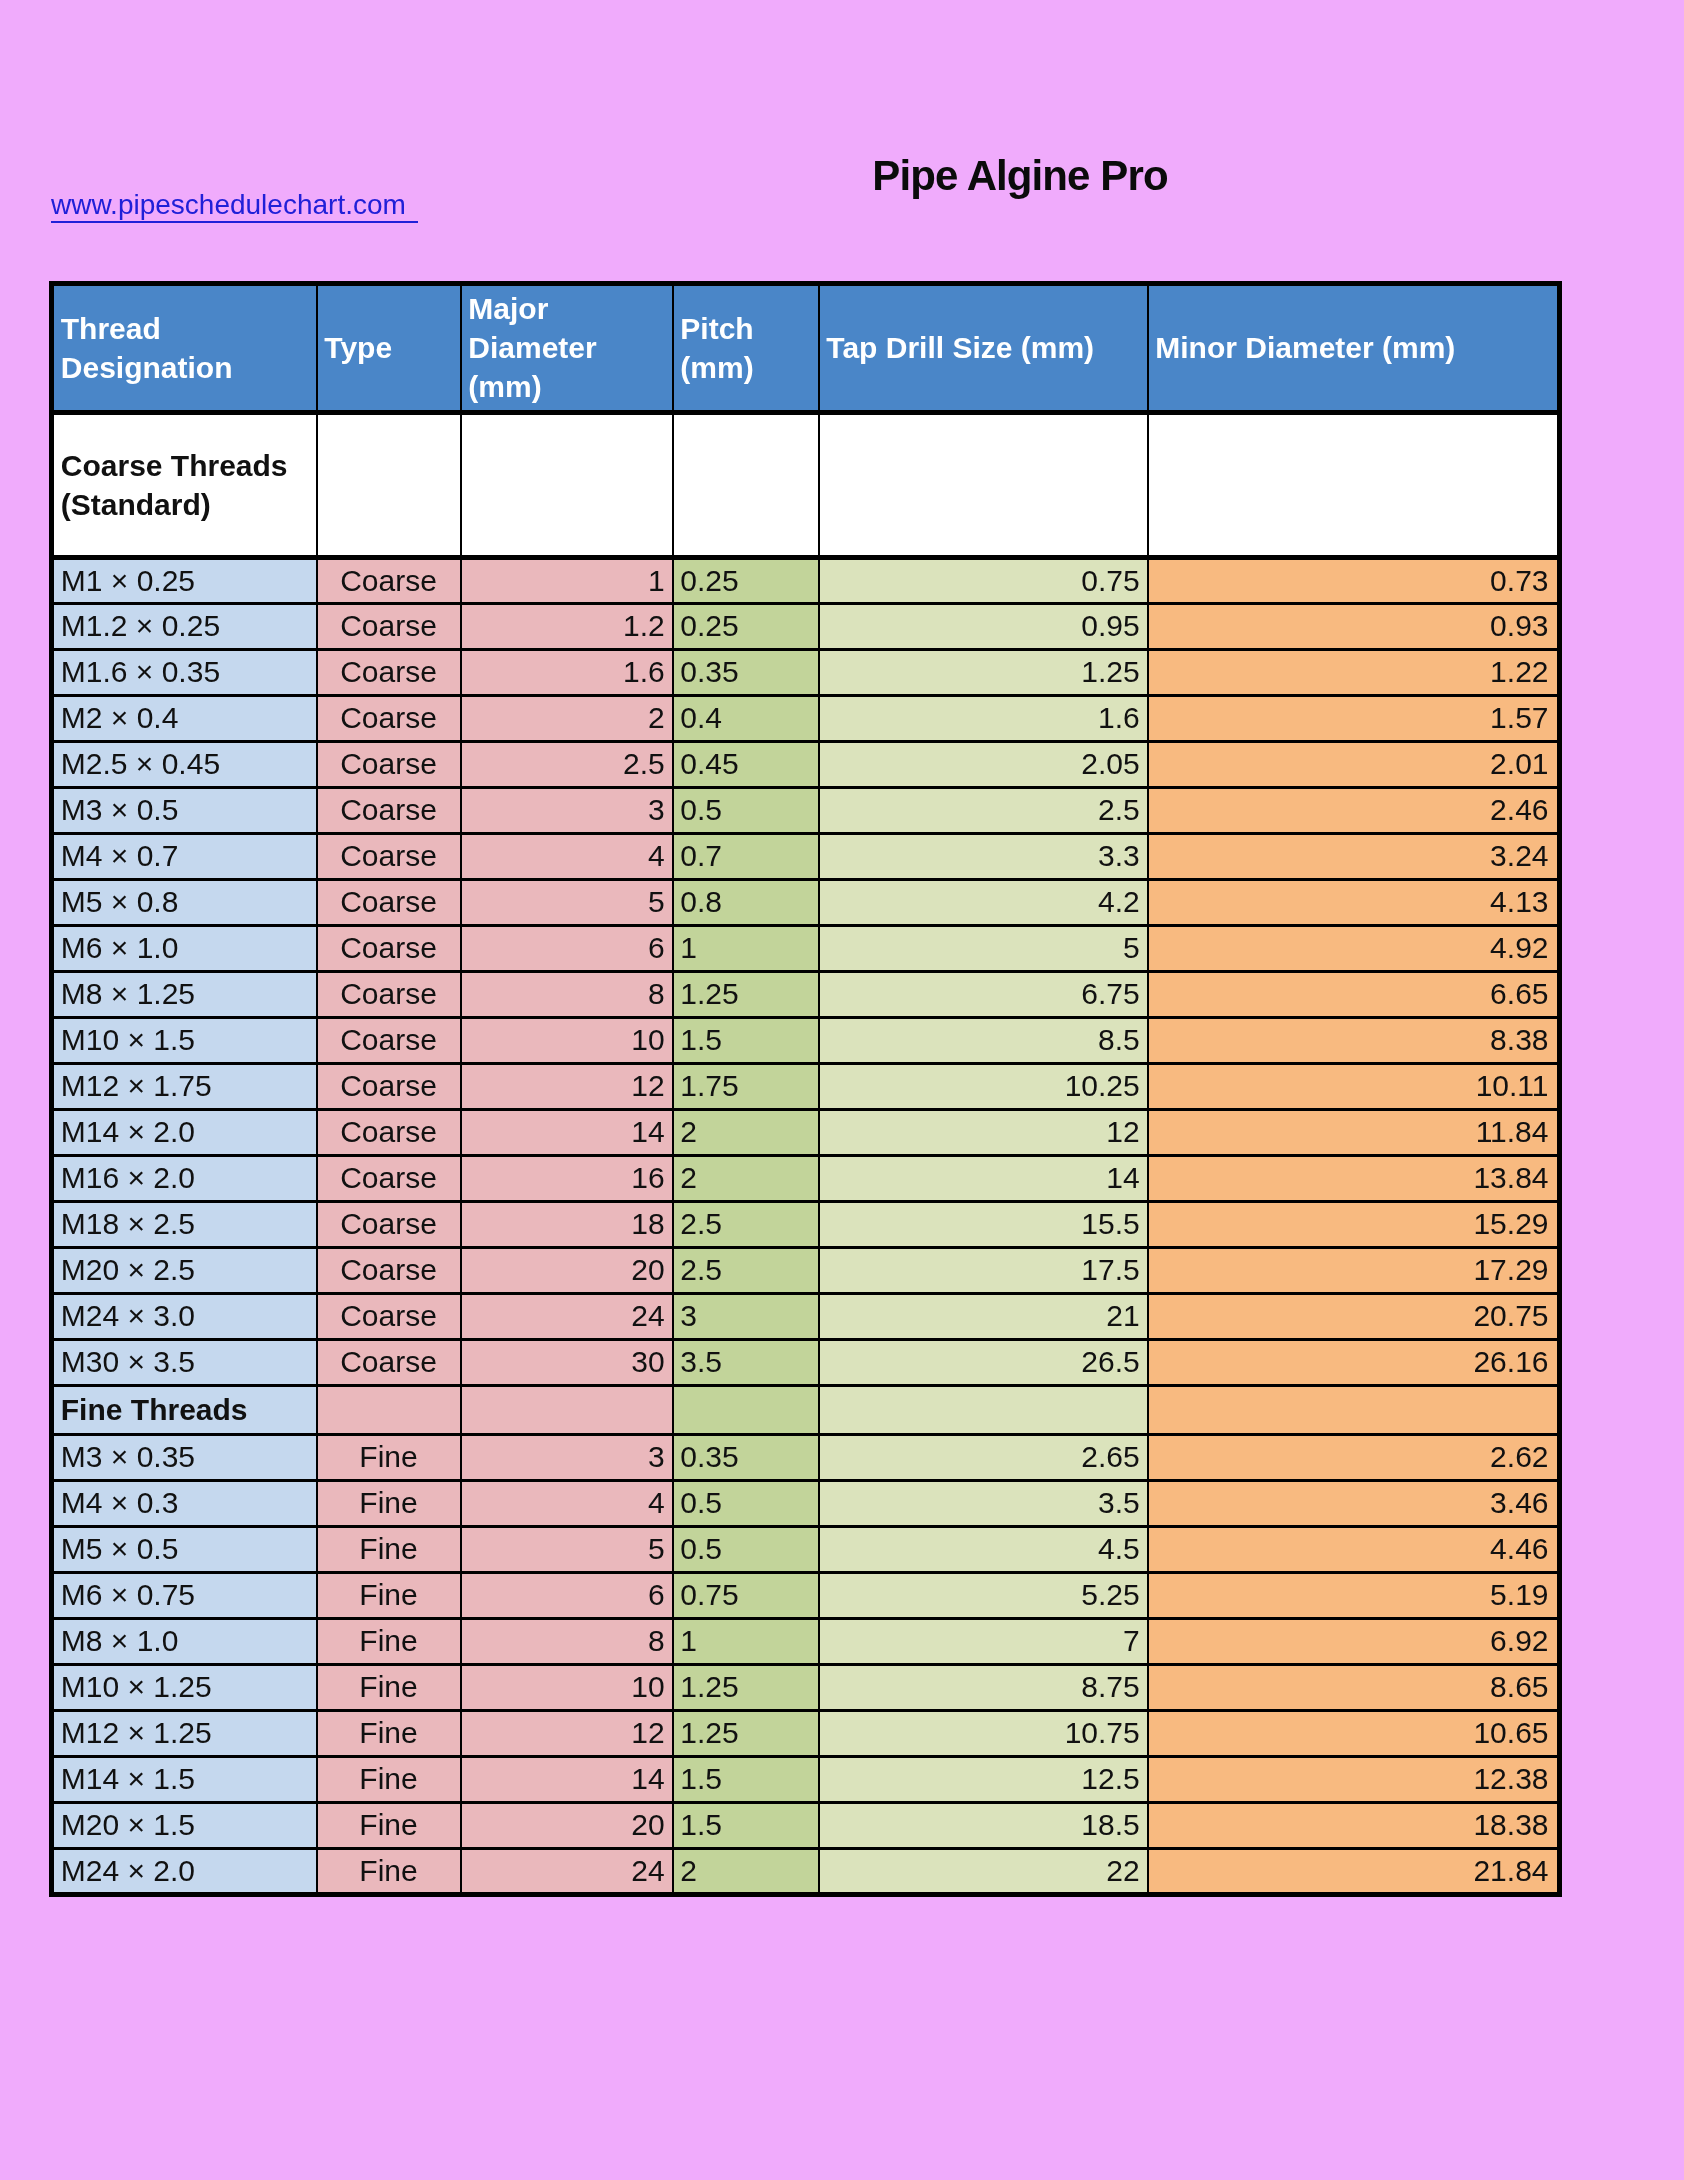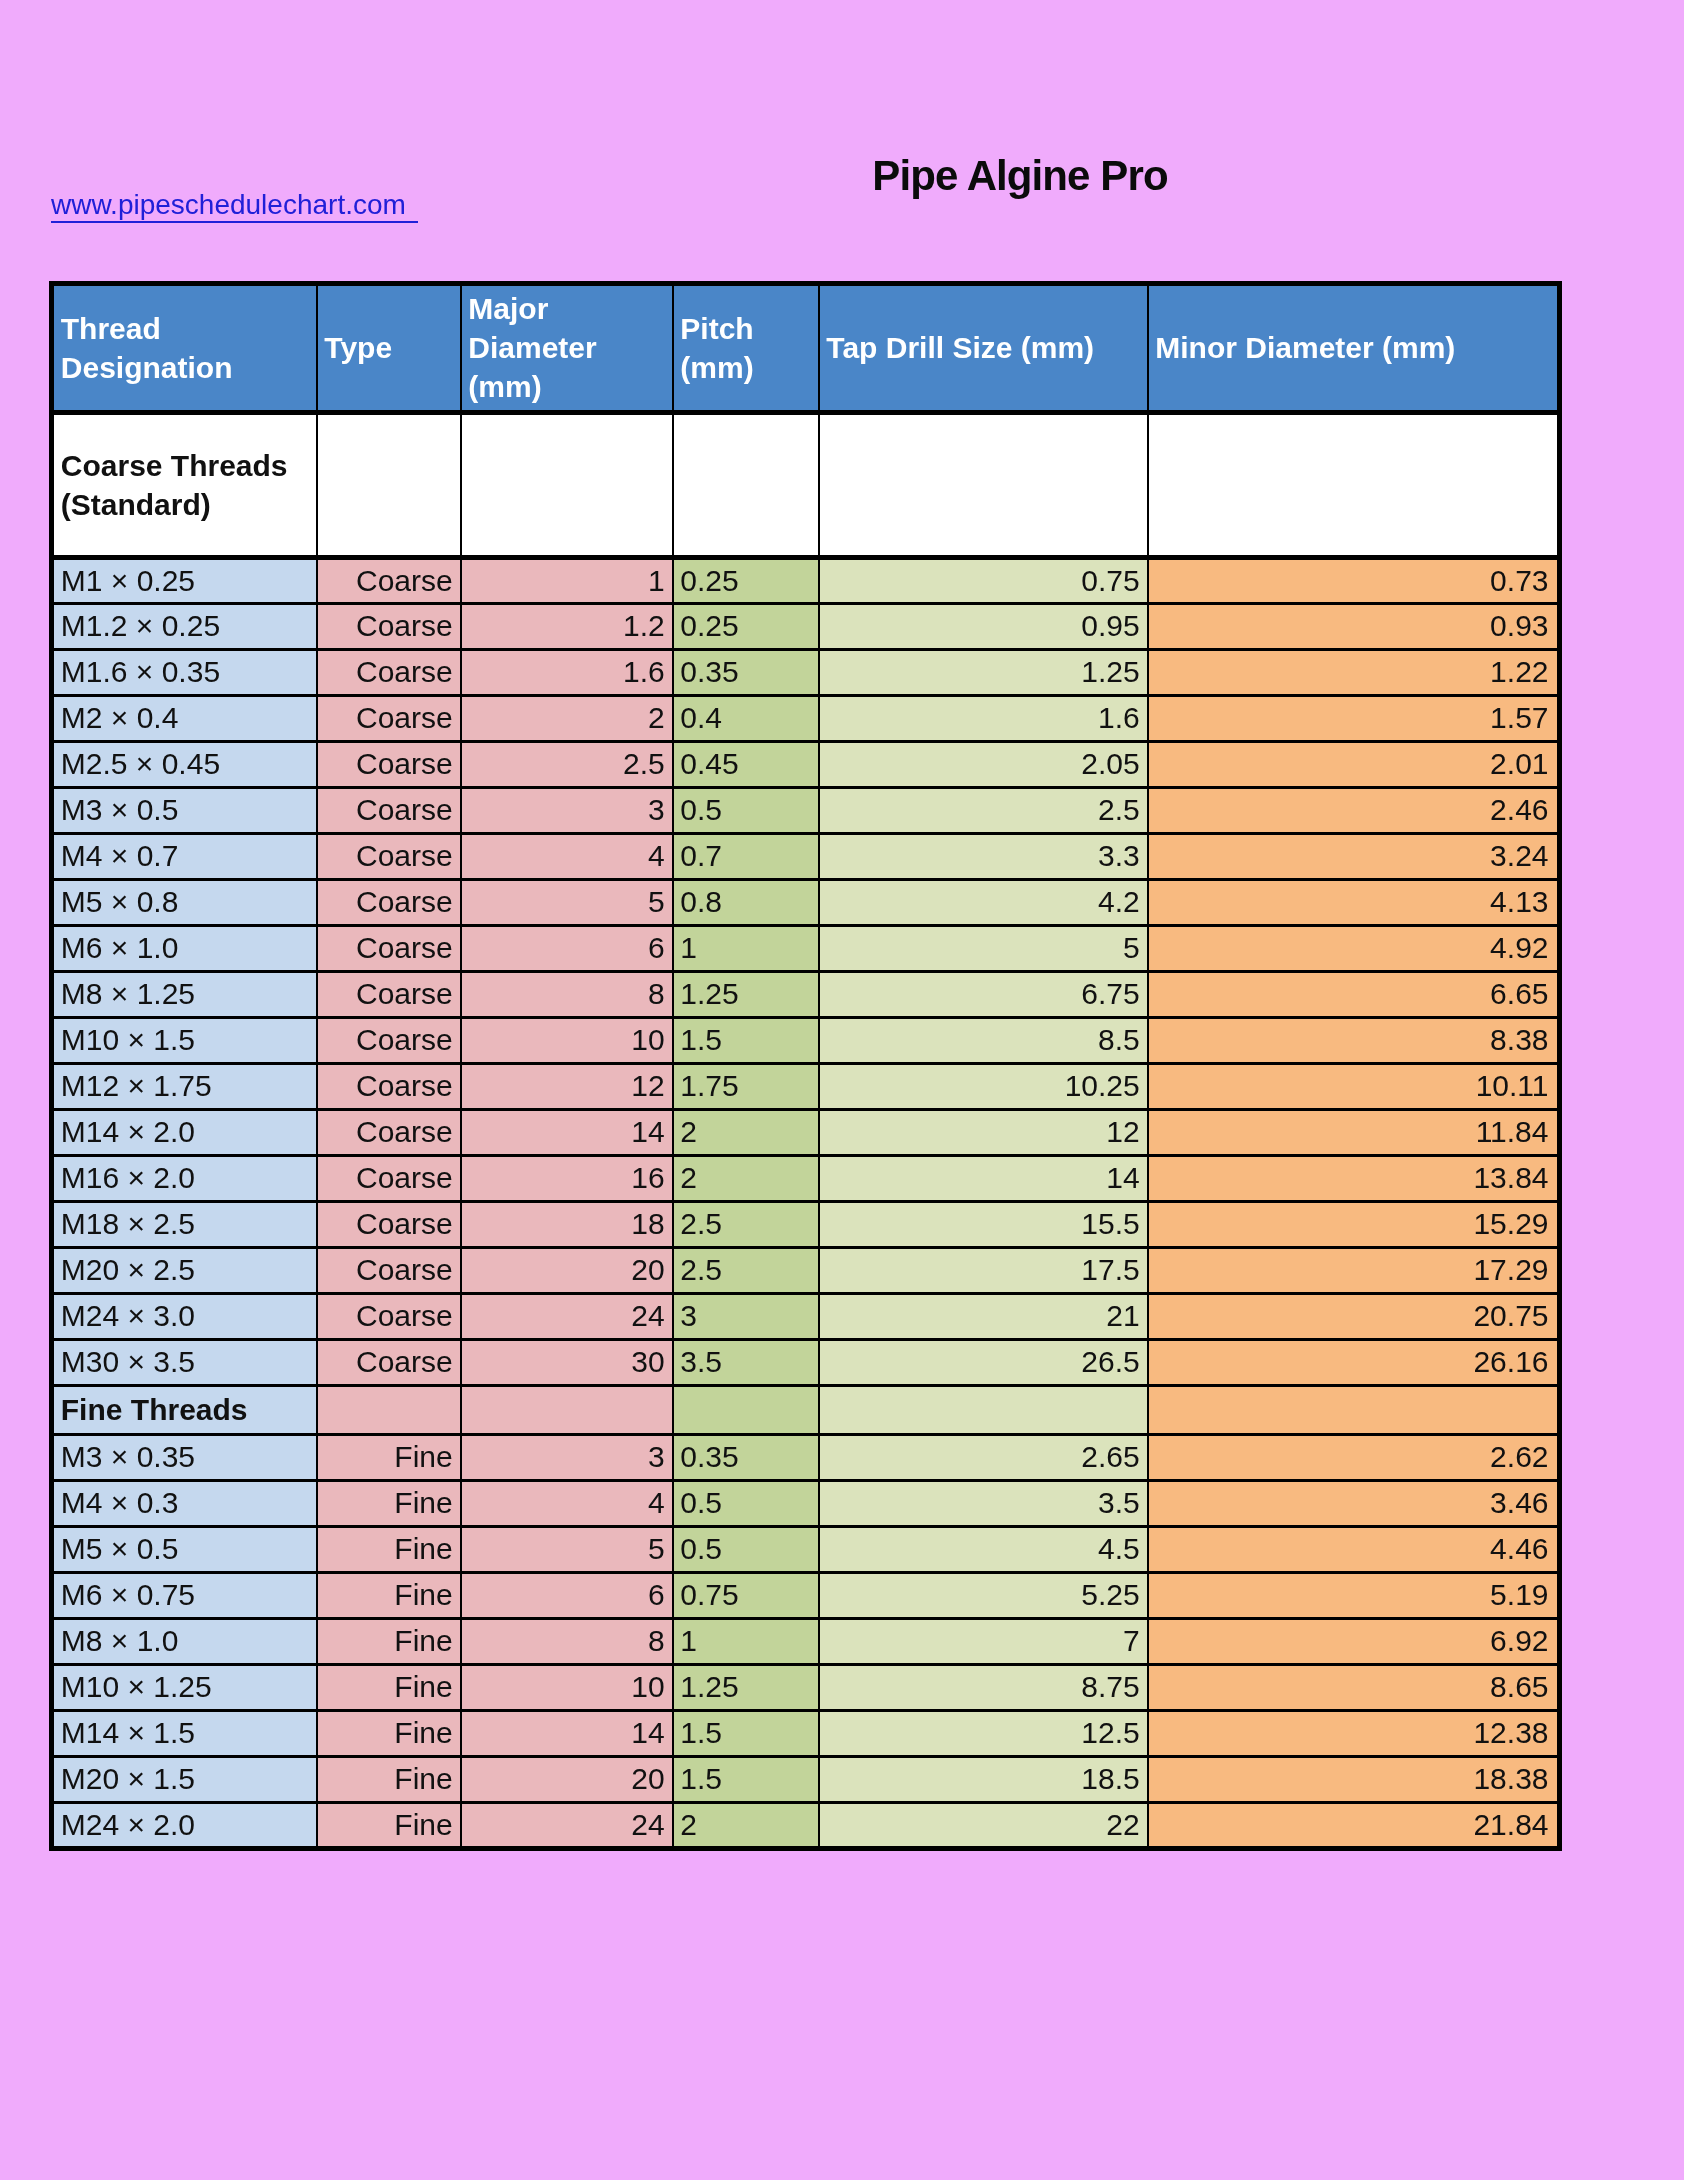--- a/index.html
+++ b/index.html
@@ -70,21 +70,21 @@
     padding: 3.4px 6.8px;
     line-height: 1.3;
     border-bottom: 5.1px solid var(--border-black, #000);
   }
   tr.data-row { height: 46px; }
   tr.section-plain { height: 145px; }
   tr.section-colored { height: 49px; }
 
   
   .c0 { background: var(--thread-col-bg, #c5d8ee); text-align: left;  padding: 0 6.8px;  }
-  .c1 { background: var(--type-col-bg,   #eab8bc); text-align: right;  padding: 0 6.8px;  }
+  .c1 { background: var(--type-col-bg,   #eab8bc); text-align: center;  padding: 0 6.8px;  }
   .c2 { background: var(--type-col-bg,   #eab8bc); text-align: right; padding: 0 6.8px;  }
   .c3 { background: var(--pitch-col-bg,  #c2d49a); text-align: left; padding: 0 6.8px;  }
   .c4 { background: var(--tapdrill-col-bg, #dbe3bc); text-align: right; padding: 0 6.8px; }
   .c5 { background: var(--minor-col-bg,  #f8ba80); text-align: right; padding: 0 8.5px; }
 
   tr.section-plain td {
     background: #ffffff;
     vertical-align: middle;
     border-bottom: 5.1px solid var(--border-black, #000);
   }
@@ -326,20 +326,28 @@
           </tr>
           <tr class="data-row">
             <td class="c0">M10 × 1.25</td>
             <td class="c1">Fine</td>
             <td class="c2">10</td>
             <td class="c3">1.25</td>
             <td class="c4">8.75</td>
             <td class="c5">8.65</td>
           </tr>
           <tr class="data-row">
+            <td class="c0">M12 × 1.25</td>
+            <td class="c1">Fine</td>
+            <td class="c2">12</td>
+            <td class="c3">1.25</td>
+            <td class="c4">10.75</td>
+            <td class="c5">10.65</td>
+          </tr>
+          <tr class="data-row">
             <td class="c0">M14 × 1.5</td>
             <td class="c1">Fine</td>
             <td class="c2">14</td>
             <td class="c3">1.5</td>
             <td class="c4">12.5</td>
             <td class="c5">12.38</td>
           </tr>
           <tr class="data-row">
             <td class="c0">M20 × 1.5</td>
             <td class="c1">Fine</td>

